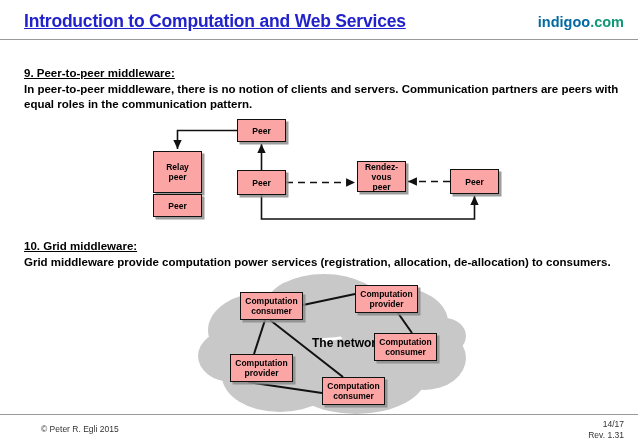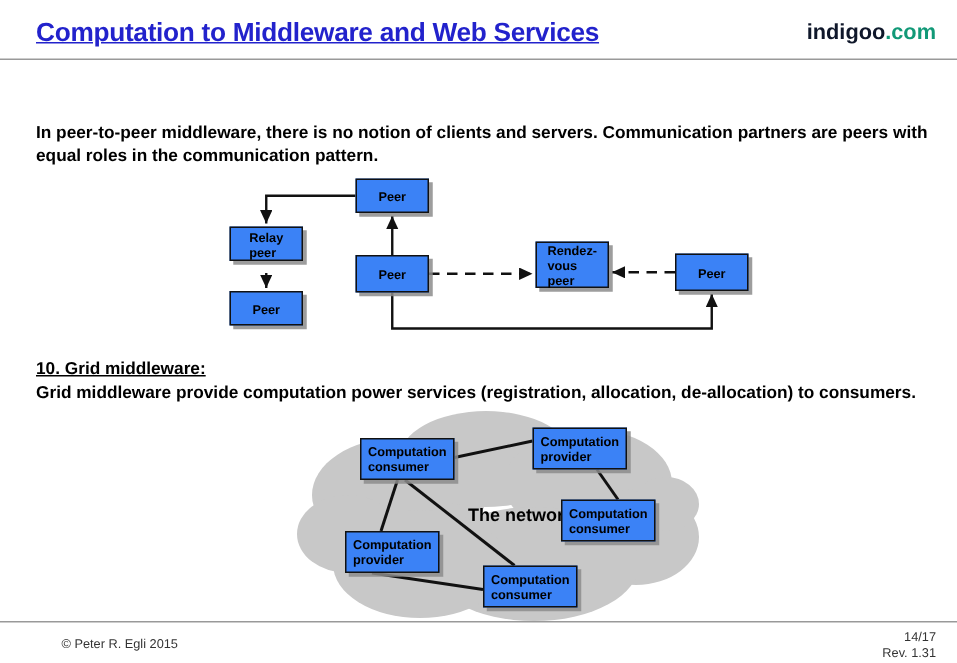--- a/index.html
+++ b/index.html
@@ -34,21 +34,21 @@
     letter-spacing: -0.2px;
     white-space: nowrap;
   }
   #header-logo {
     position: absolute;
     right: 14px; top: 14px;
     font-size: 14.5px;
     font-weight: bold;
     white-space: nowrap;
   }
-  .logo-name { color: #0f172a; }
+  .logo-name { color: #0369a1; }
   .logo-tld  { color: #119977; }
   #header-rule {
     position: absolute;
     left: 0; top: 39px;
     width: 638px; height: 1px;
     background: #999999;
   }
 
   
   #slide-title {
@@ -82,27 +82,27 @@
   #grid-head { top: 240px; }
   #grid-text { top: 255px; }
 
   
   .diagram {
     position: absolute;
     left: 0;
   }
   .node {
     position: absolute;
-    background: #3b82f6;
+    background: #fca5a5;
     border: 1.6px solid #111111;
     box-shadow: 2.5px 2.5px 0 rgba(140,140,140,0.85);
     display: flex;
     align-items: center;
     justify-content: center;
-    text-align: left;
+    text-align: center;
     font-size: 8.5px;
     font-weight: bold;
     color: #000000;
     line-height: 10px;
     box-sizing: border-box;
     z-index: 5;
   }
 
   
   #cloud-wrap {
@@ -151,28 +151,29 @@
     line-height: 11px;
     white-space: nowrap;
   }
 </style>
 </head>
 <body>
 
 <div id="slide">
 
   <div id="header">
-    <div id="header-title">Computation to Middleware and Web Services</div>
+    <div id="header-title">Introduction to Computation and Web Services</div>
     <div id="header-logo">
       <span class="logo-name">indigoo</span><span class="logo-tld">.com</span>
     </div>
   </div>
   <div id="header-rule"></div>
 
 
+  <div id="p2p-head" class="sub-head">9. Peer-to-peer middleware:</div>
   <div id="p2p-text" class="para">In peer-to-peer middleware, there is no notion of clients and servers. Communication partners are peers with equal roles in the communication pattern.</div>
 
   <div class="diagram" id="p2p-diagram" style="left:0;top:0;width:638px;height:230px;">
     <svg id="p2p-lines" width="638" height="230">
       <defs>
         <marker id="arrow" markerWidth="7" markerHeight="7" refX="5.6" refY="2.6" orient="auto">
           <path d="M0,0 L5.6,2.6 L0,5.2 z" fill="#111111"></path>
         </marker>
       </defs>
       
@@ -184,21 +185,21 @@
        rendezvous --&gt;
       <path d="M286,182.5 L355,182.5" stroke="#111111" stroke-width="1.6" fill="none" stroke-dasharray="7,5" marker-end="url(#arrow)"></path>
        rendezvous --&gt;
       <path d="M450,181.5 L408,181.5" stroke="#111111" stroke-width="1.6" fill="none" stroke-dasharray="7,5" marker-end="url(#arrow)"></path>
       
       <path d="M261.5,195 L261.5,219 L474.5,219 L474.5,196" stroke="#111111" stroke-width="1.6" fill="none" marker-end="url(#arrow)"></path>
     </svg>
   <div class="node" style="left: 237px; top: 119px; width: 49px; height: 23px;">
         <span><span>Peer</span></span>
       </div>
-      <div class="node" style="left: 153px; top: 151px; width: 49px; height: 23px;">
+      <div class="node" style="left: 153px; top: 151px; width: 49px; height: 42px;">
         <span><span>Relay</span><br><span>peer</span></span>
       </div>
       <div class="node" style="left: 153px; top: 194px; width: 49px; height: 23px;">
         <span><span>Peer</span></span>
       </div>
       <div class="node" style="left: 237px; top: 170px; width: 49px; height: 25px;">
         <span><span>Peer</span></span>
       </div>
       <div class="node" style="left: 357px; top: 161px; width: 49px; height: 31px;">
         <span><span>Rendez-</span><br><span>vous</span><br><span>peer</span></span>

